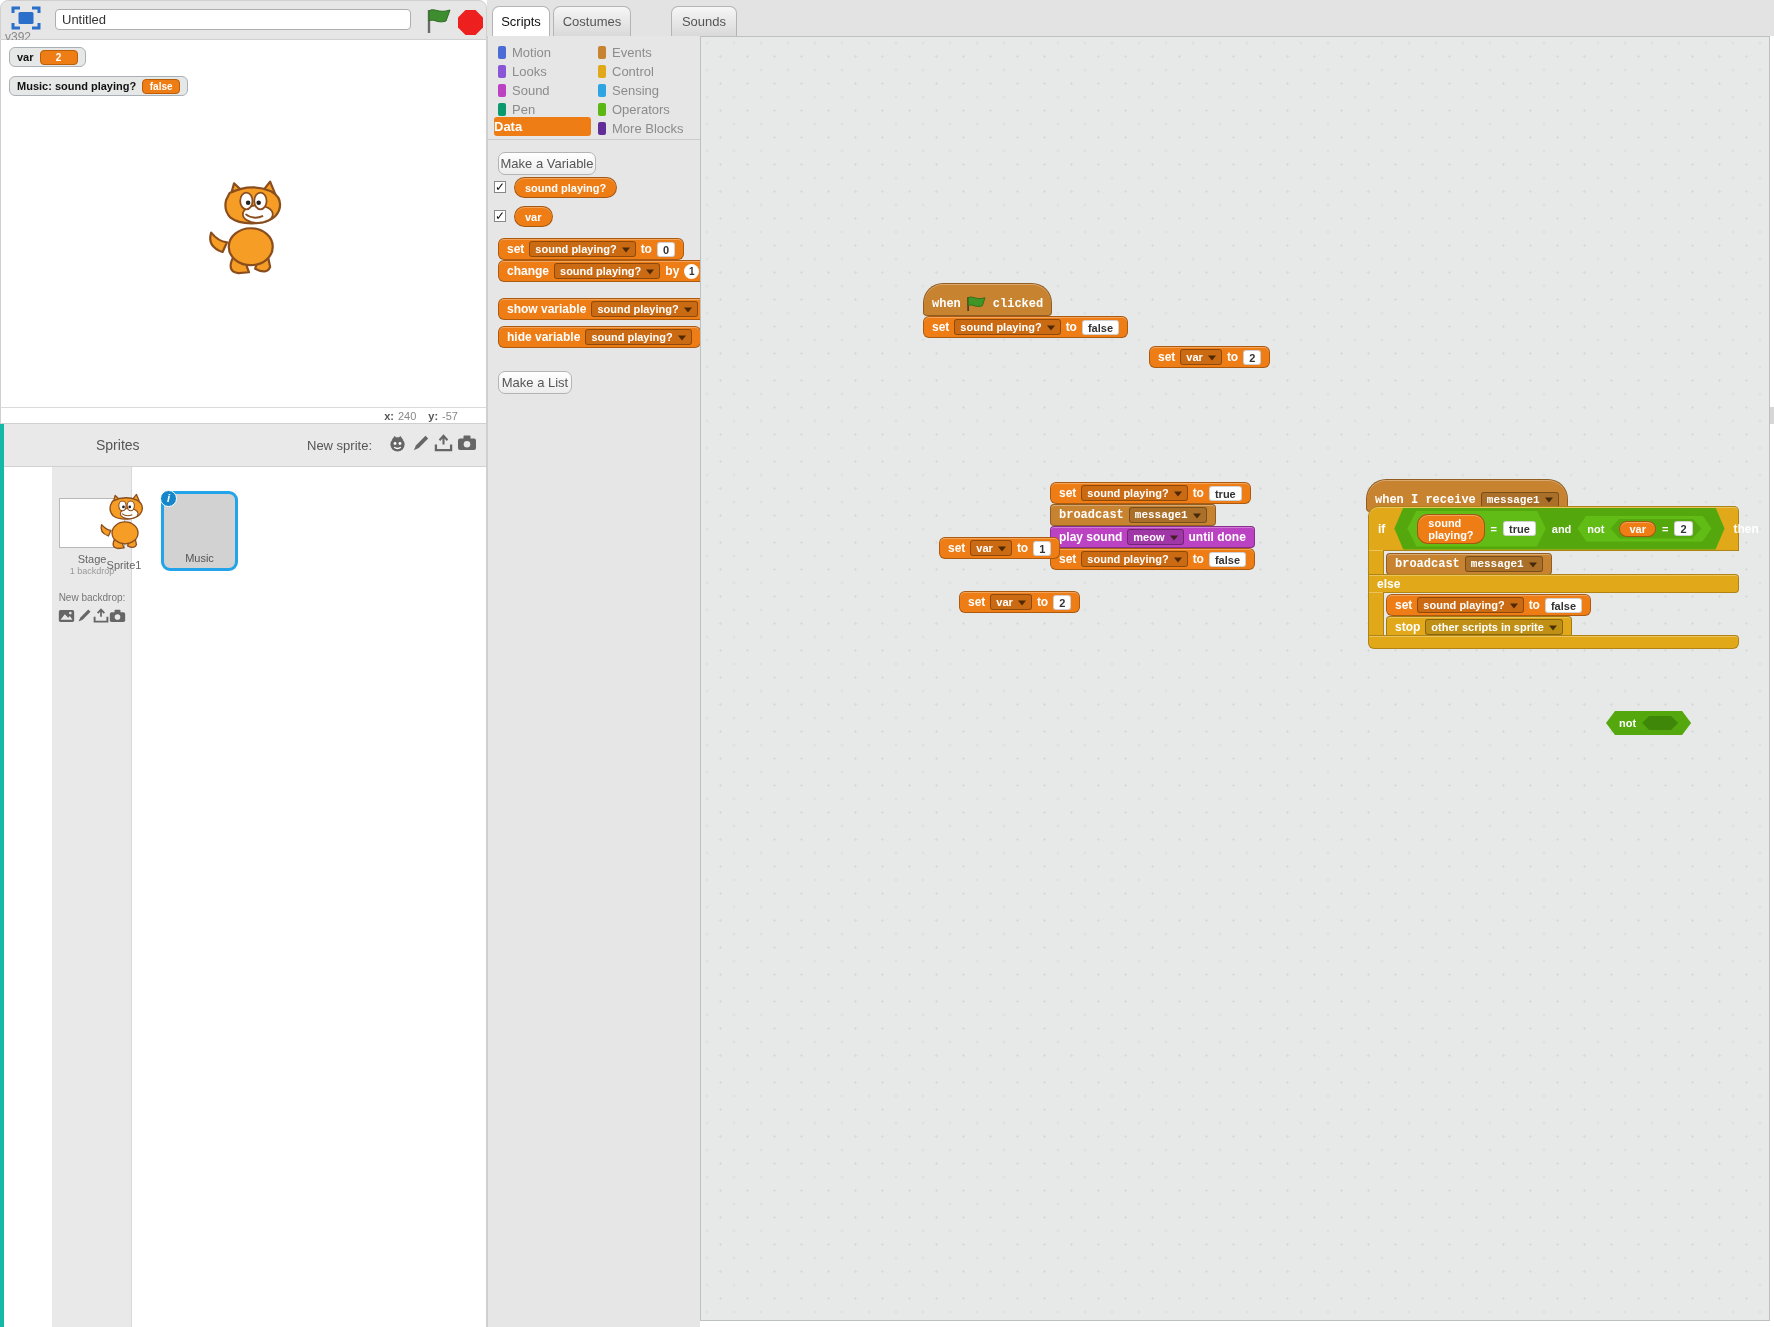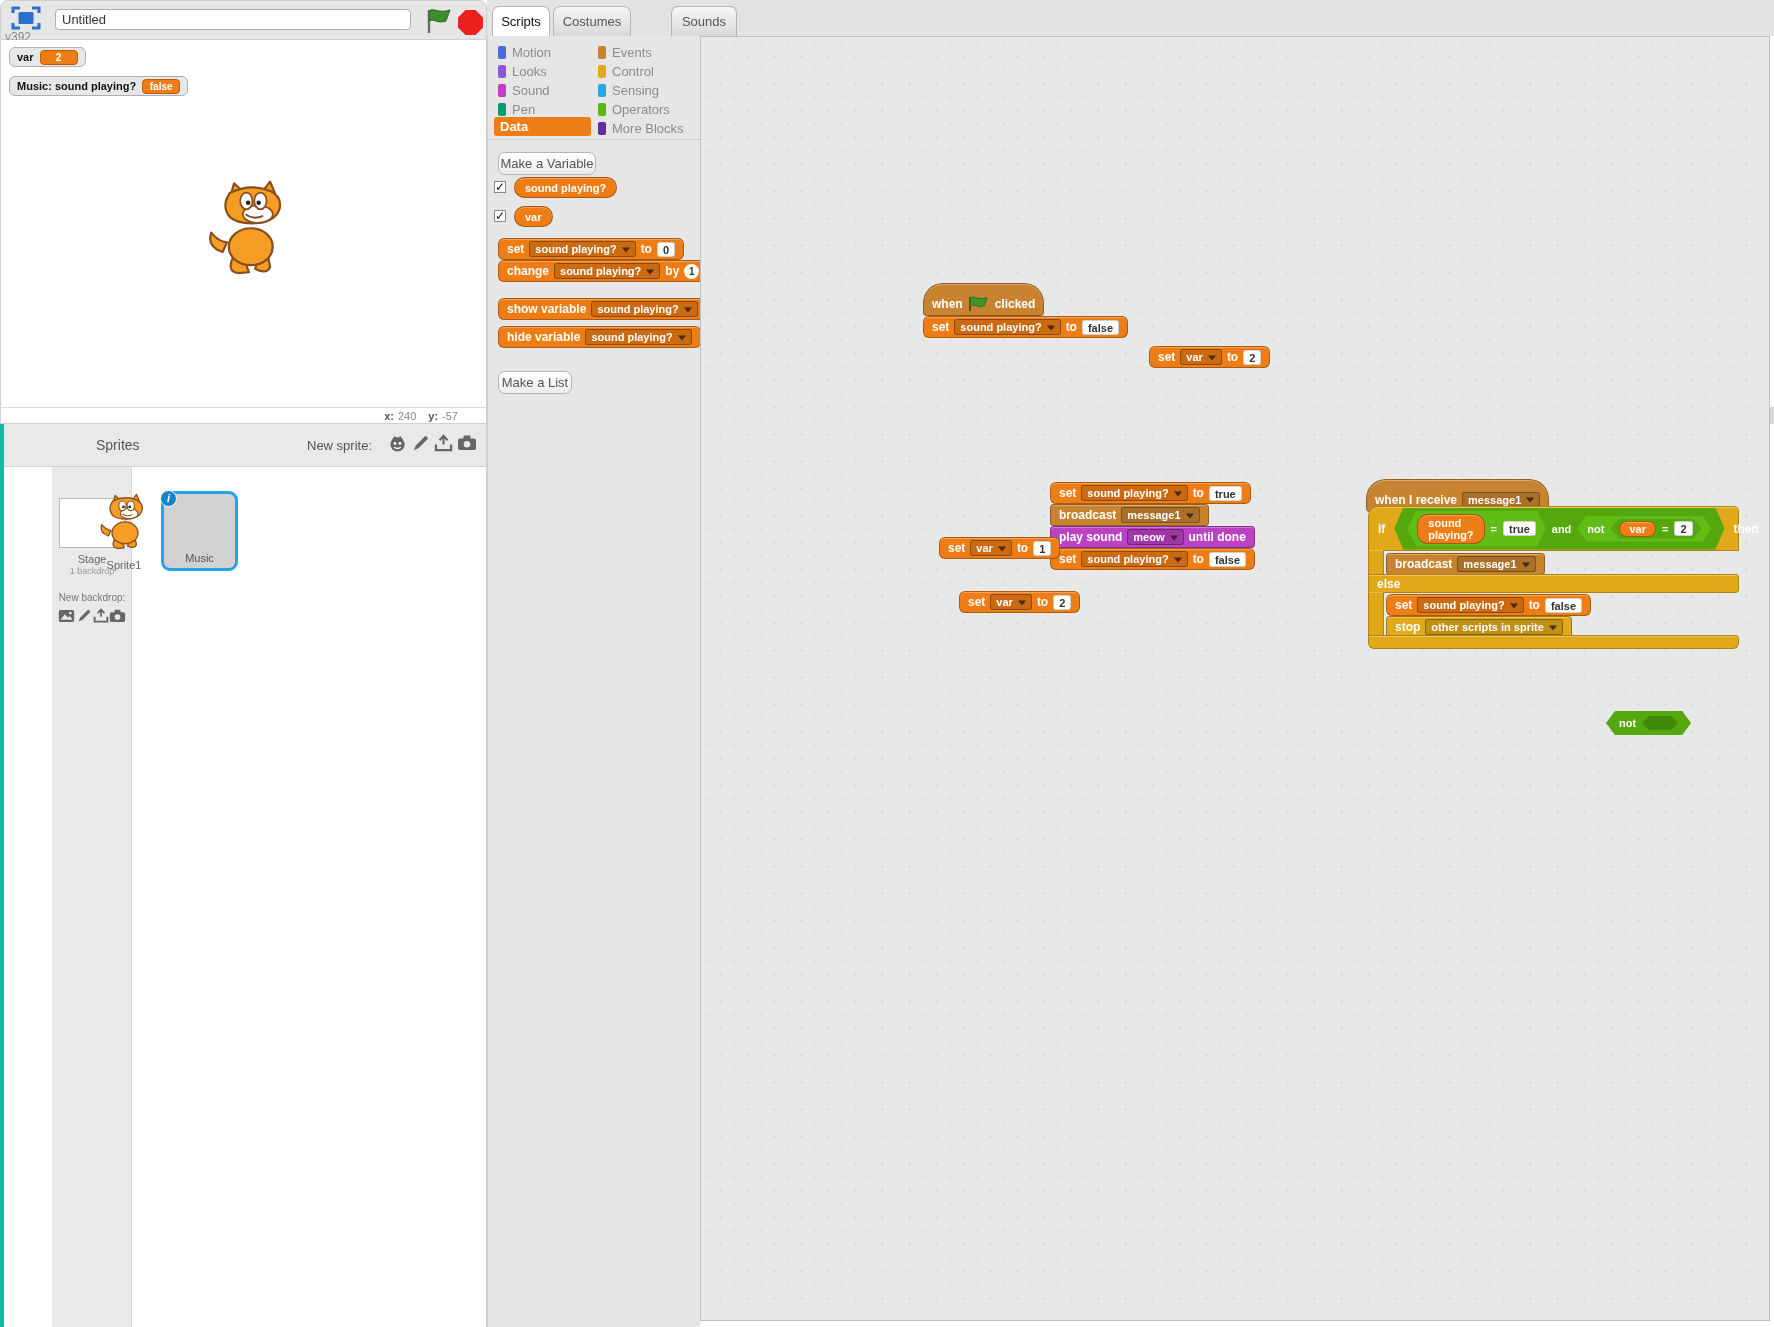--- a/index.html
+++ b/index.html
@@ -74,34 +74,34 @@
   #tab-scripts { left:5px; width:58px; }
   #tab-costumes { left:66px; width:78px; }
   #tab-sounds { left:147px; width:66px;margin-left:37px; }
 
   #palette { position:absolute; left:487px; top:36px; width:213px; height:1291px; background:#e6e6e6;
     border-left:1px solid #cfcfcf; }
   .cat-row { position:absolute; display:flex; align-items:center; gap:6px; height:17px; cursor:pointer; }
   .sw { width:8px; height:13px; border-radius:2px; }
   .cat-label { font-size:13px; color:#8c8c8c; }
   #cat-data-bg { position:absolute; left:6px; top:81px; width:97px; height:19px; background:#ee7d16; border-radius:3px; }
-  #cat-data-bg .cat-label { color:#fff; font-weight:bold; margin-left:6px; line-height:19px; font-size:13px; }
+  #cat-data-bg .cat-label { color:#fff; font-weight:bold; line-height:19px; font-size:13px; }
   #palette-divider { position:absolute; left:0; top:103px; width:213px; border-top:1px solid #cccccc; }
   .pal-btn { position:absolute; background:linear-gradient(#ffffff,#ececec); border:1px solid #b4b4b4;
     border-radius:7px; font-size:13px; color:#555; display:flex; align-items:center; justify-content:center;
     cursor:pointer; }
   .checkbox { position:absolute; width:12px; height:12px; background:#fff; border:1px solid #888;
     font-size:12px; line-height:10px; text-align:center; color:#111; cursor:pointer; }
 
   
   .blk { position:absolute; display:flex; align-items:center; gap:5px; height:22px; padding:0 8px;
     border-radius:4px; color:#fff; font-weight:bold; font-size:12px; white-space:nowrap;
     border:1px solid rgba(0,0,0,.28); box-shadow:inset 0 1px 0 rgba(255,255,255,.3); cursor:pointer; }
   .c-data  { background:#ee7d16;border-radius:6px; }
-  .c-ev    { background:#c88330; }
+  .c-ev    { background:#c88330;font-family:Liberation Mono, monospace; }
   .c-snd   { background:#bb42c3; }
   .c-ctl   { background:#e1a91a; }
   .hat { height:33px; border-radius:20px 20px 4px 4px; padding-top:8px; }
   .dd { display:inline-flex; align-items:center; gap:5px; background:rgba(0,0,0,.15);
     border:1px solid rgba(0,0,0,.3); border-radius:3px; padding:0 5px; height:16px; font-size:11px; cursor:pointer; }
   .tri { width:0; height:0; border:4px solid transparent; border-top:5px solid rgba(45,25,0,.8);
     transform:translateY(2.5px); }
   .inp { background:#fff; color:#333; border-radius:3px; padding:0 5px; height:15px; line-height:15px;
     font-size:11px; font-weight:bold; border:1px solid rgba(0,0,0,.18); cursor:text; }
   .circ { background:#fff; color:#333; border-radius:50%; width:15px; height:15px; line-height:15px;

